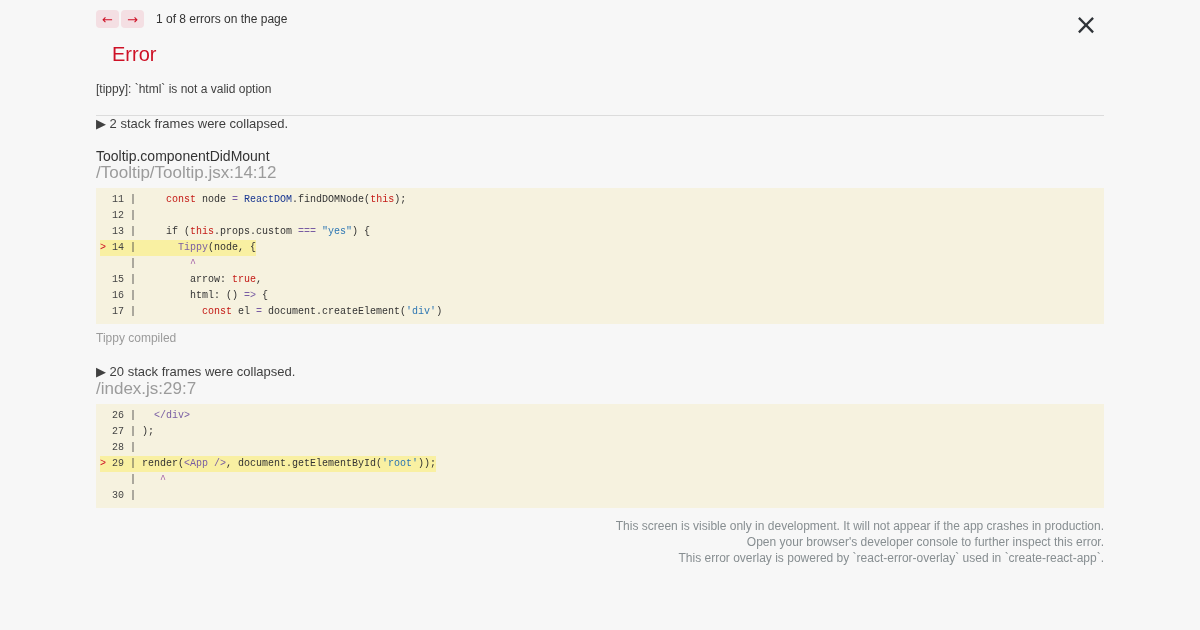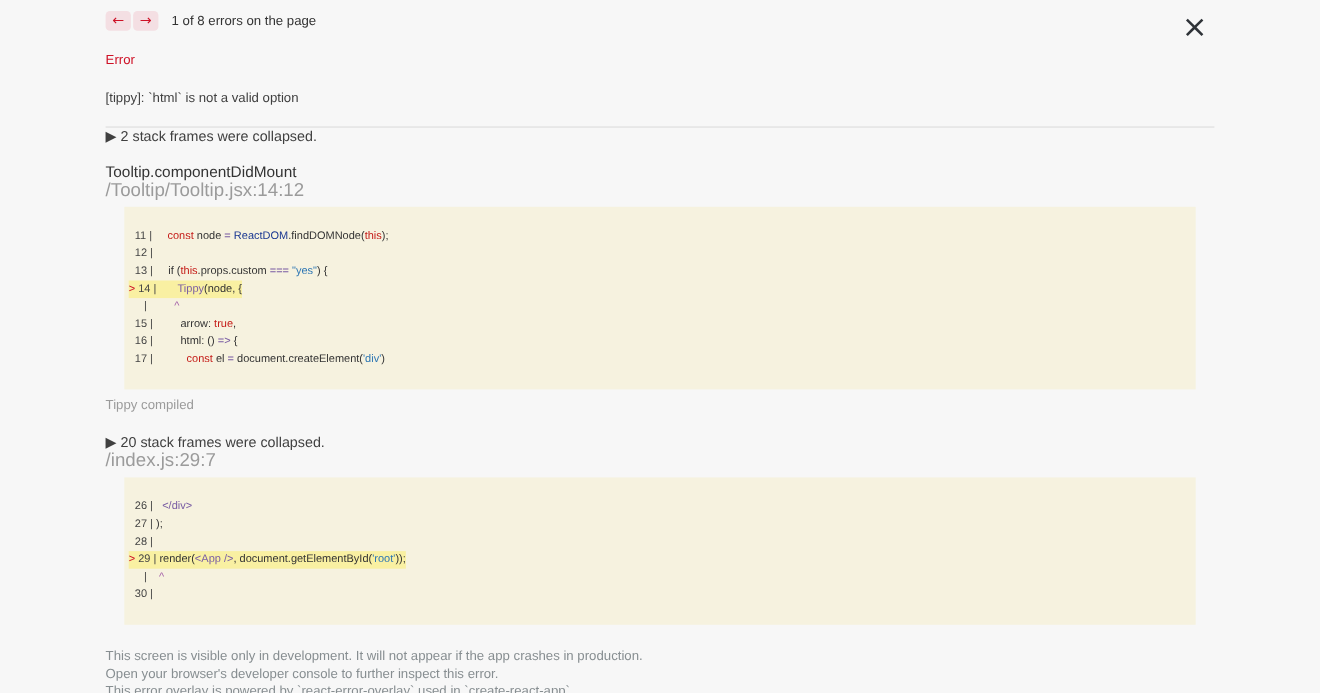--- a/index.html
+++ b/index.html
@@ -17,44 +17,44 @@
   .nav-btn{width:23px;height:18px;border:none;border-radius:4px;background:var(--navBtnBg);
     display:flex;align-items:center;justify-content:center;cursor:pointer;padding:0;margin:0;}
   .nav-btn + .nav-btn{margin-left:2px;}
   .nav-btn .arrow{color:var(--accent);font-size:13px;line-height:1;font-family:"DejaVu Sans",sans-serif;}
   .counter{margin-left:12px;font-size:12px;color:var(--text);}
 
   .close-btn{position:absolute;top:11px;right:100px;width:28px;height:28px;border:none;background:transparent;
     cursor:pointer;display:flex;align-items:center;justify-content:center;padding:0;}
   .close-btn .x{font-family:"DejaVu Sans",sans-serif;font-size:28px;line-height:1;color:#2f3338;font-weight:400;}
 
-  .error-title{margin:16px 0 0;font-size:12px;line-height:20px;font-weight:400;color:var(--accent);}
+  .error-title{margin:16px 16px 0;font-size:20px;line-height:20px;font-weight:400;color:var(--accent);}
   .error-message{margin:17px 0 0;font-size:12px;line-height:16px;color:var(--msg);}
 
   .divider{margin:18px 0 0;border:none;border-top:1px solid var(--divider);height:0;}
 
   .collapsed{font-size:13px;line-height:15px;color:#404040;cursor:pointer;width:fit-content;}
   .collapsed.second{margin-top:19px;}
 
   .frame-fn{margin-top:18px;font-size:14px;line-height:14px;color:var(--text);}
   .frame-src{margin-top:4px;font-size:17px;line-height:11px;color:var(--faint);cursor:pointer;width:fit-content;}
 
-  pre.code{margin:10px 17px 0;padding:19px 4px;background:var(--codeBg);
-    font-family:Liberation Sans, sans-serif;font-size:10px;line-height:16px;
+  pre.code{margin:10px 0 0;padding:4px 4px;background:var(--codeBg);
+    font-family:Liberation Mono, monospace;font-size:10px;line-height:16px;
     white-space:pre;overflow:hidden;}
   .cline{height:16px;}
   .lw{display:inline-block;height:16px;}
   .lw.hl{background:var(--codeHl);}
   .c-plain{color:var(--text);} .c-kw{color:var(--kw);} .c-op{color:var(--op);}
   .c-fn{color:var(--fn);} .c-cls{color:var(--cls);} .c-str{color:var(--str);}
   .c-caret{color:var(--caret);} .c-marker{color:var(--accent);} .c-gutter{color:var(--gutter);}
 
   .view-compiled{margin-top:8px;font-size:12px;line-height:13px;color:var(--faint);cursor:pointer;width:fit-content;}
 
-  .footer{margin-top:20px;}
+  .footer{margin-top:10px;text-align:right;}
   .footer div{font-size:12px;line-height:16px;color:var(--footer);}
 </style>
 </head>
 <body>
 
 <div class="wrap">
 
   <div class="nav">
     <button class="nav-btn">
       <span class="arrow">←</span>

